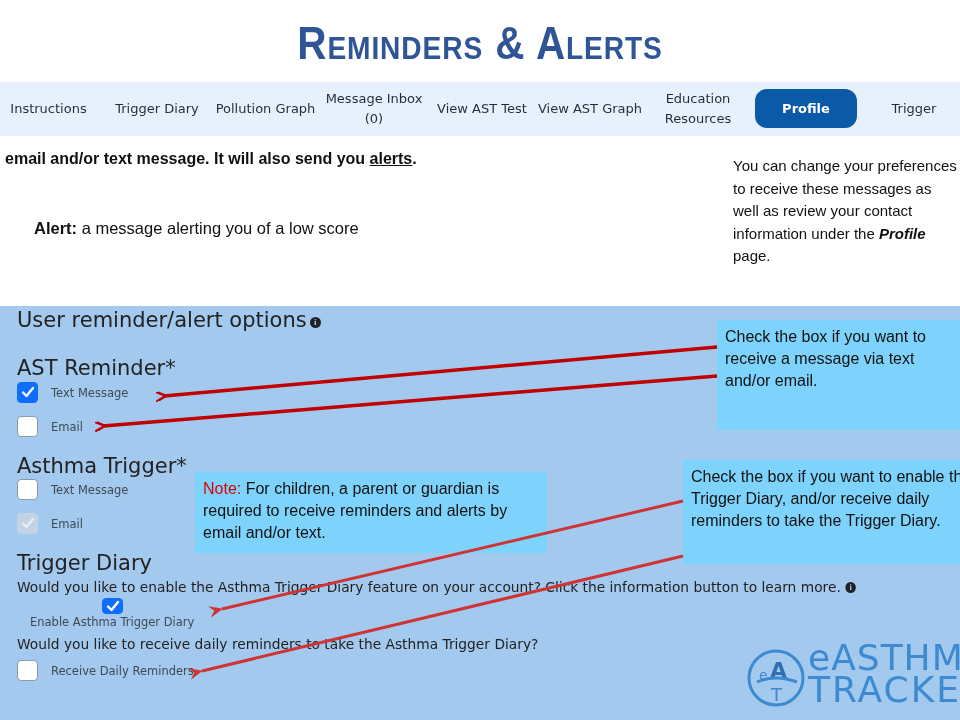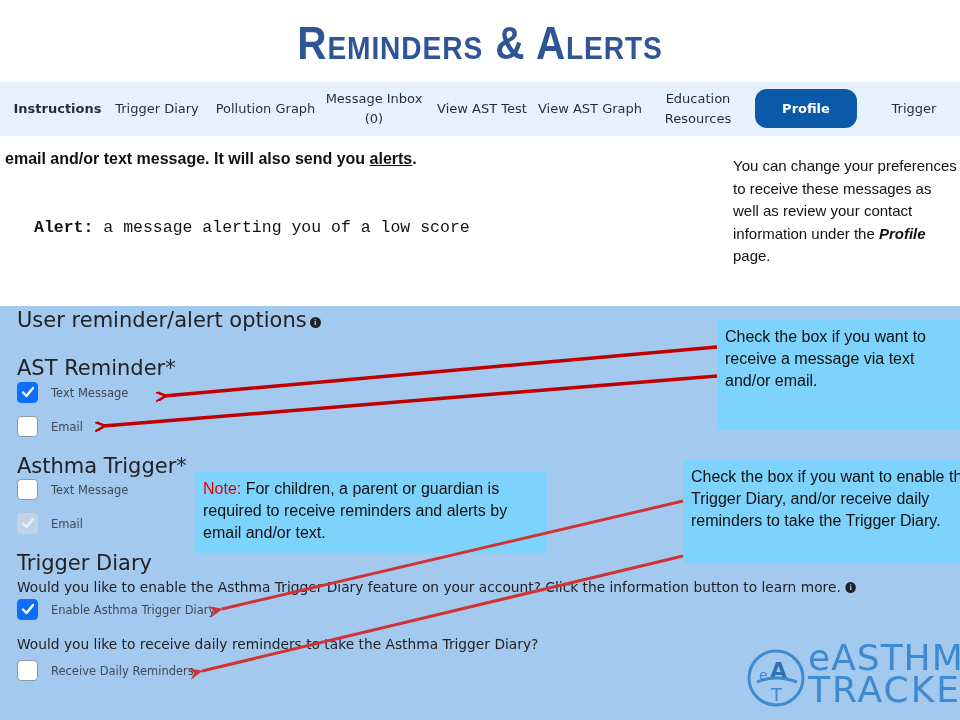--- a/index.html
+++ b/index.html
@@ -42,21 +42,21 @@
     }
     .intro-line1 { font-size: 19px; line-height: 24px; letter-spacing: -0.2px; }
     .intro-line2 { font-size: 16px; line-height: 26px; }
     .u { text-decoration: underline; }
 
     .defs {
       position: absolute; left: 34px; top: 202px; width: 680px;
       font-family: "Liberation Sans", sans-serif; font-size: 16.5px; color: #111; line-height: 24px;
     }
     .defs b { font-weight: bold; }
-    .def-alert { margin-top: 14px; font-family: Liberation Mono, monospace; }
+    .def-alert { margin-top: 14px; }
 
     .side-note {
       position: absolute; left: 733px; top: 155px; width: 225px;
       font-family: "Liberation Sans", sans-serif; font-size: 15px; line-height: 22.5px; color: #111;
     }
     .side-note i { font-weight: bold; font-style: italic; }
 
     
     .panel {
       position: absolute; left: 0; top: 306px; width: 960px; height: 414px;
@@ -116,21 +116,21 @@
       letter-spacing: 1px;
     }
     .logo-text .l2 { display: block; letter-spacing: 2px; }
   </style>
 </head>
 <body>
 
 <div class="title">Reminders &amp; Alerts</div>
 
 <div class="navbar"></div>
-<div class="nav-item" style="left:10px;width:95px;top:82px;font-weight:bold;">Instructions</div>
+<div class="nav-item" style="left:1px;width:95px;top:82px;">Instructions</div>
 <div class="nav-item" style="left:108px;width:98px;top:82px;">Trigger Diary</div>
 <div class="nav-item" style="left:213px;width:105px;top:82px;">Pollution Graph</div>
 <div class="nav-item two-line" style="left:322px;width:104px;top:82px;flex-direction:column;">
   <span>Message Inbox</span>
   <span>(0)</span>
 </div>
 <div class="nav-item" style="left:433px;width:98px;top:82px;">View AST Test</div>
 <div class="nav-item" style="left:534px;width:112px;top:82px;">View AST Graph</div>
 <div class="nav-item two-line" style="left:652px;width:92px;top:82px;flex-direction:column;">
   <span>Education</span>
@@ -186,21 +186,21 @@
         <path d="M2 7.5 L5.5 11 L12 3" stroke="#e8eef4" stroke-width="2.4" fill="none" stroke-linecap="round" stroke-linejoin="round"></path>
       </svg>
   </div>
   <span class="cb-label">Email</span>
 </div>
 
 <div class="section-title" style="top:549px;">Trigger Diary</div>
 <div class="question" style="top:577px;">
   <span>Would you like to enable the Asthma Trigger Diary feature on your account? Click the information button to learn more.</span><span class="info-icon" style="margin-left:5px;">i</span>
 </div>
-<div class="cb-row" style="top:598px;">
+<div class="cb-row" style="top:598px;flex-direction:column;">
   <div class="cb checked">
     <svg viewBox="0 0 14 14">
         <path d="M2 7.5 L5.5 11 L12 3" stroke="#fff" stroke-width="2.4" fill="none" stroke-linecap="round" stroke-linejoin="round"></path>
       </svg>
   </div>
   <span class="cb-label">Enable Asthma Trigger Diary</span>
 </div>
 <div class="question" style="top:634px;">Would you like to receive daily reminders to take the Asthma Trigger Diary?</div>
 <div class="cb-row" style="top:659px;">
   <div class="cb"></div>

